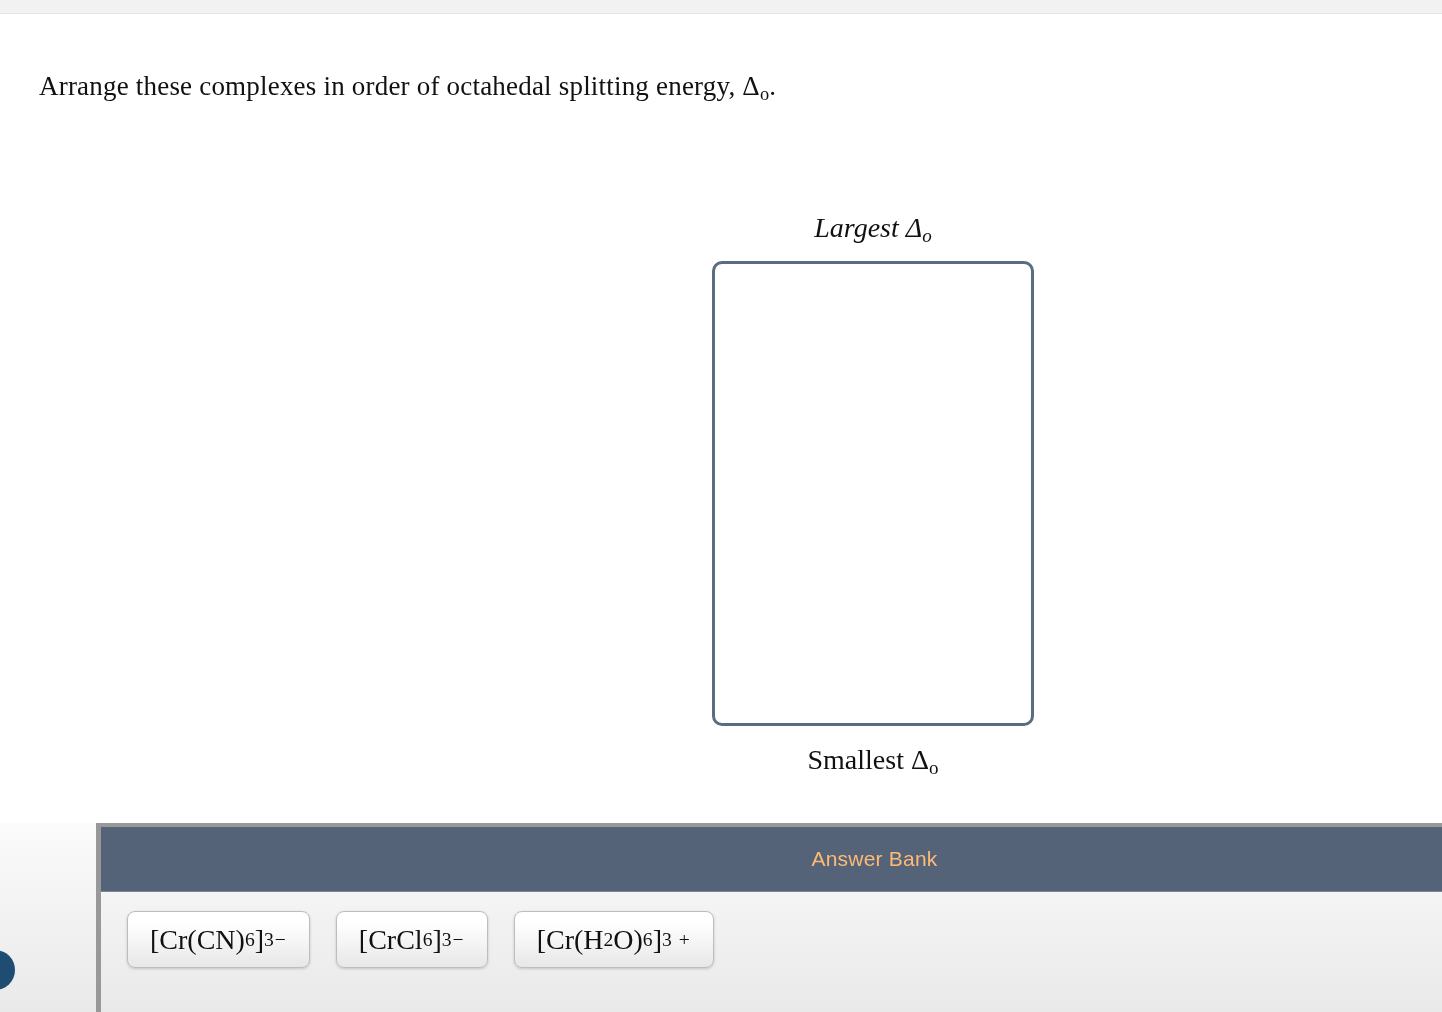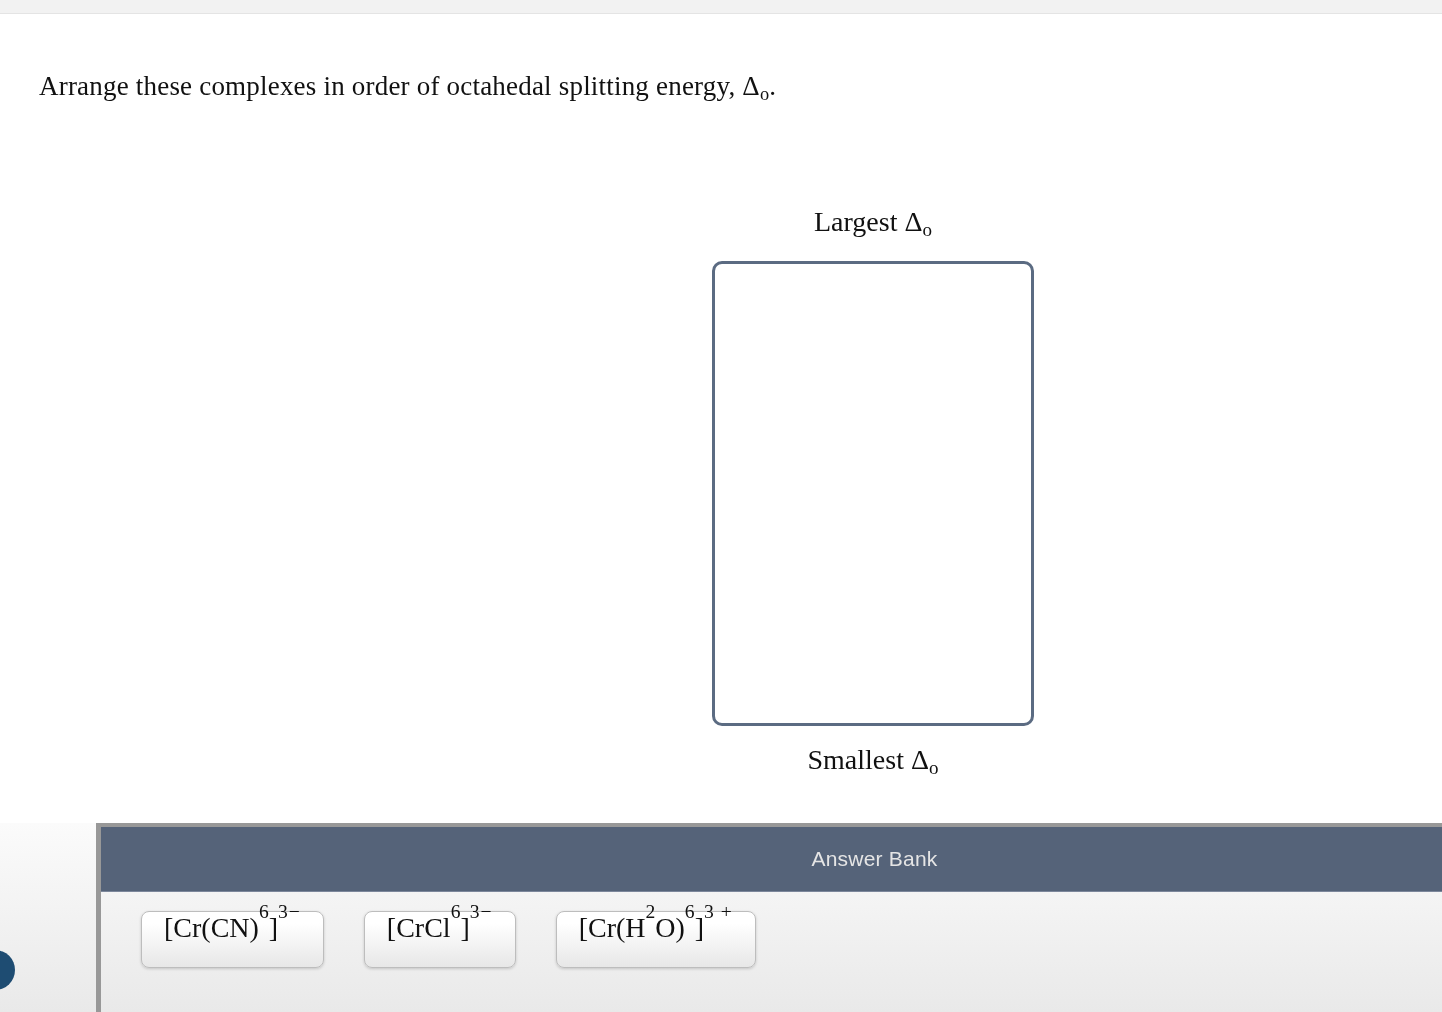--- a/index.html
+++ b/index.html
@@ -21,21 +21,21 @@
     font-size:27px; letter-spacing:0.2px; white-space:nowrap;margin-top:33px;
   }
   .question sub, .zone-label sub {
     font-size:0.68em; line-height:0; vertical-align:-0.25em;
   }
 
   .zone-label {
     position:absolute; left:712px; width:322px;
     text-align:center; font-size:28px; white-space:nowrap;
   }
-  .zone-label.top { top:206px; }
+  .zone-label.top { top:212px;font-style:italic; }
   .zone-label.bottom { top:744px; }
 
   .drop-zone {
     position:absolute; left:712px; top:261px;
     width:322px; height:465px; box-sizing:border-box;
     border:3px solid var(--drop-zone-border, #5b6b82);
     border-radius:10px; background:#ffffff;
   }
 
   .bottom-band {
@@ -51,37 +51,37 @@
   }
 
   .ab-header {
     height:64px;
     background:var(--answer-bank-header, #556379);
     display:flex; align-items:center; justify-content:center;
     border-bottom:1px solid #7c879b;
   }
   .ab-title {
     font-family:"Liberation Sans", sans-serif;
-    font-size:21px; color:#e5e5e5; letter-spacing:0.2px;
+    font-size:21px; color:#fdba74; letter-spacing:0.2px;
   }
 
   .ab-content {
     display:flex; align-items:flex-start; gap:26px;
     padding:19px 0 0 26px;
   }
 
   .chip {
     height:57px; box-sizing:border-box;
-    display:inline-flex; 
+    display:inline-flex; align-items:center;
     padding:0 22px;
     font-size:28px; white-space:nowrap;
     background:linear-gradient(#ffffff 20%, #e7e7e7);
     border:1px solid #bdbdbd; border-radius:8px;
     box-shadow:0 1px 3px rgba(0,0,0,0.18);
-    cursor:pointer; user-select:none;margin-left:14px;
+    cursor:pointer; user-select:none;
   }
   .chip sub { font-size:0.7em; line-height:0; vertical-align:-0.32em; }
   .chip sup { font-size:0.7em; line-height:0; vertical-align:0.62em; letter-spacing:1px; }
 
   .corner-badge {
     position:absolute; left:-25px; top:950px;
     width:40px; height:40px; border-radius:50%;
     background:var(--corner-badge, #1e4c72);
   }
 </style>

